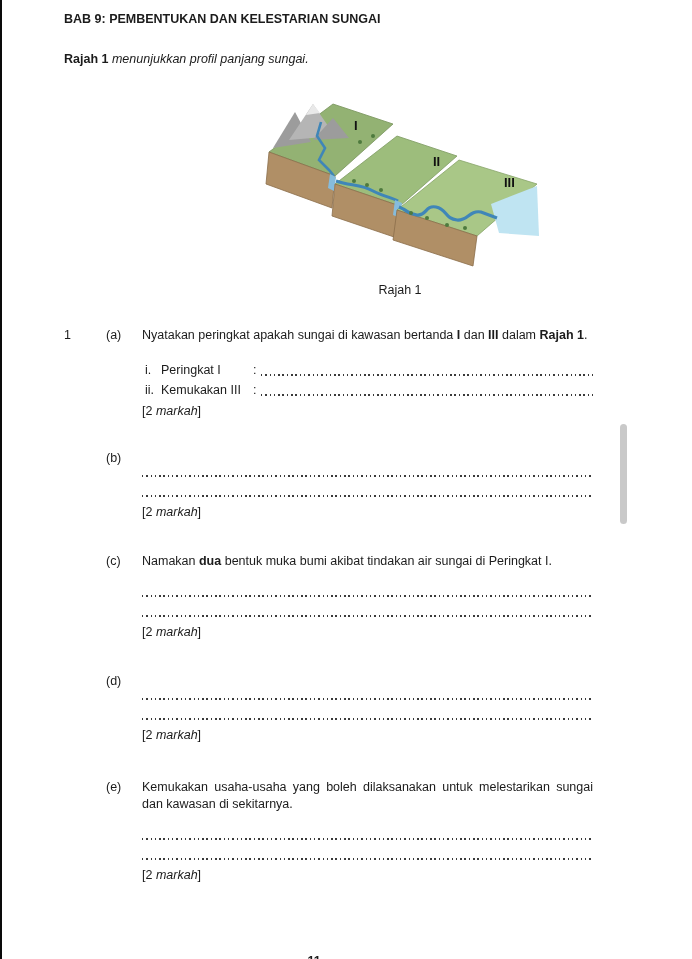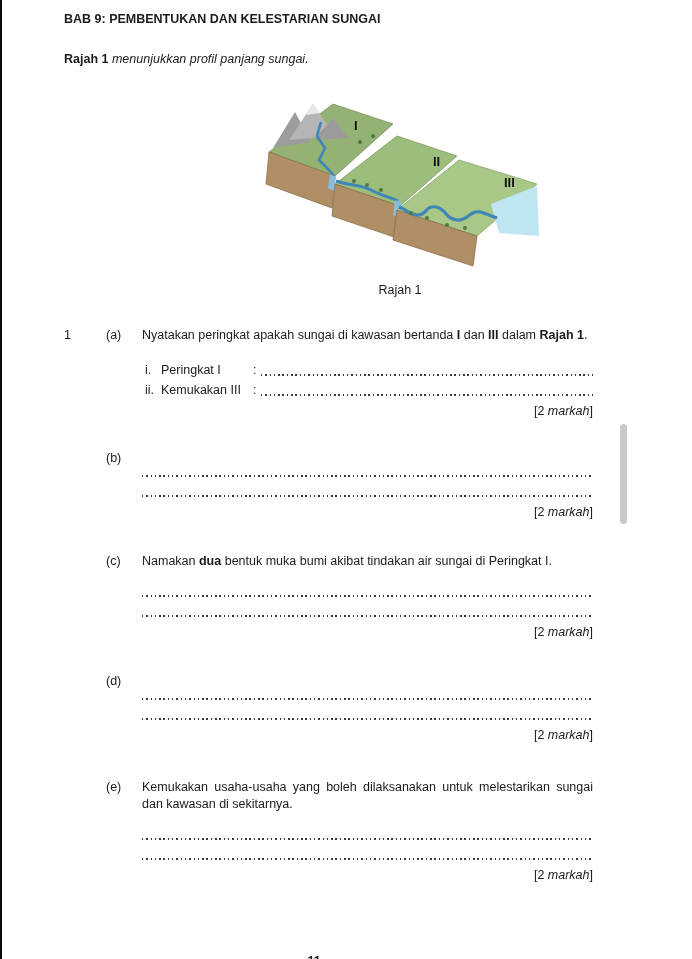--- a/index.html
+++ b/index.html
@@ -45,21 +45,21 @@
   .dotline { position:relative; }
   .dotline::after {
     content:"";
     position:absolute; left:0; right:0; bottom:3px; height:2px;
     background-image: repeating-linear-gradient(to right,
       #3a3a3a 0, #3a3a3a 1.4px, transparent 1.4px, transparent 4.3px);
   }
   .ansline { height:20px; }
   .ans-first { margin-top:10px; }
 
-  .marks { margin-top:4px; text-align:right; }
+  .marks { margin-top:4px; text-align:left; }
   .marks i { font-style:italic; }
 
   .footer-page {
     position:absolute; left:50%; bottom:-11px; transform:translateX(-50%);
     font-weight:700; font-size:12.5px;
   }
   .scroll-thumb {
     position:absolute; right:1px; top:424px; width:7px; height:100px;
     background:#c9c9c9; border-radius:3.5px;
   }

